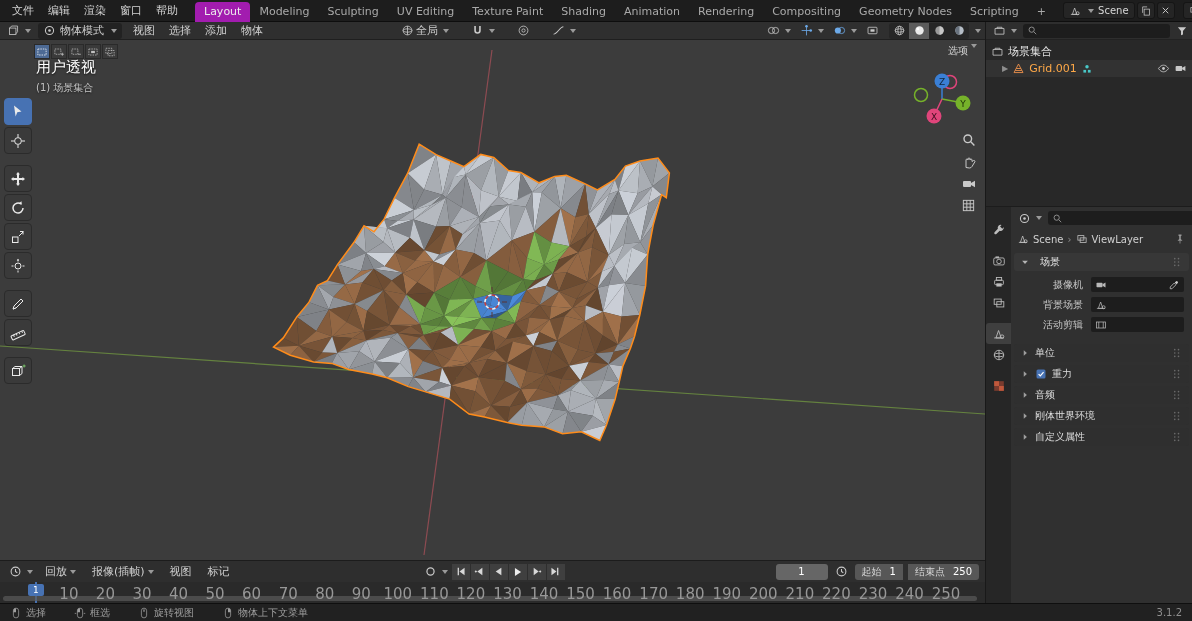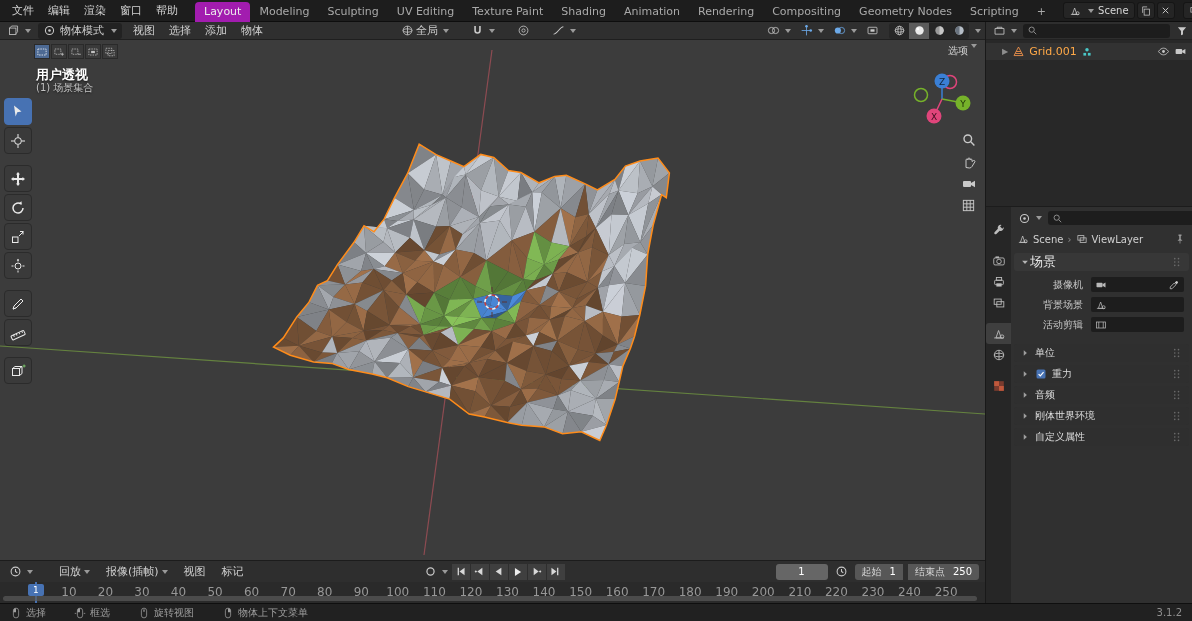--- a/index.html
+++ b/index.html
@@ -26,21 +26,21 @@
   .mode-field{display:flex;align-items:center;gap:4px;background:#222;border-radius:3px;height:16px;padding:8px 5px;margin:0 4px}
   .vh-center{position:absolute;left:398px;display:flex;align-items:center;gap:16px}
   .vh-right{margin-left:auto;display:flex;align-items:center;gap:3px}
   .shading-group{display:flex;align-items:center;background:#262626;border-radius:3px;height:16px;overflow:hidden;margin-left:4px}
   .sh-cell{width:20px;height:16px;display:flex;align-items:center;justify-content:center}
   .sh-cell.active{background:#5b5b5b}
 
   
   .viewport{position:absolute;left:0;top:40px;width:985px;height:520px;background:#3c3c3c;overflow:hidden}
   #terrain{position:absolute;left:0;top:0}
-  .vp-label{position:absolute;left:36px;top:26px;font-weight:bold;color:#fff;font-size:13px;text-shadow:0 1px 2px rgba(0,0,0,.7)}
+  .vp-label{position:absolute;left:36px;top:18px;font-weight:normal;color:#fff;font-size:15px;text-shadow:0 1px 2px rgba(0,0,0,.7)}
   .vp-sub{position:absolute;left:36px;top:41px;color:#c4c4c4;font-size:10px;text-shadow:0 1px 2px rgba(0,0,0,.6)}
   .ts-row{position:absolute;left:34px;top:4px;display:flex;gap:1px}
   .ts-btn{width:16px;height:15px;background:#3a3a3a;border:1px solid #2a2a2a;display:flex;align-items:center;justify-content:center;color:#c3c3c3}
   .ts-btn.active{background:#4d6a94;color:#fff}
   .opts-btn{position:absolute;right:8px;top:4px;display:flex;align-items:flex-start;color:#d6d6d6;font-size:10px}
   .nav-gizmo{position:absolute;right:4px;top:18px}
   .side-icons{position:absolute;right:8px;top:92px;display:flex;flex-direction:column;gap:6px;color:#c6c6c6}
 
   
   .tools{position:absolute;left:4px;top:58px;display:flex;flex-direction:column;gap:2px;z-index:3}
@@ -59,44 +59,44 @@
   .ol-sp{flex:1}
   .props{flex:1;display:flex;min-height:0}
   .ptab-strip{width:25px;background:#262626;display:flex;flex-direction:column;align-items:center;padding-top:12px}
   .ptab{width:25px;height:21px;display:flex;align-items:center;justify-content:center;border-radius:3px 0 0 3px}
   .ptab.active{background:#3f3f3f}
   .pgap{height:10px}
   .pcontent{flex:1;display:flex;flex-direction:column;min-width:0}
   .p-search-row{height:22px;display:flex;align-items:center;gap:3px;padding:3px 4px}
   .p-crumbs{height:20px;display:flex;align-items:center;gap:4px;padding:0 6px;color:#d0d0d0;font-size:10px}
   .crumb-sep{color:#8a8a8a}
-  .p-section-hdr{height:18px;background:#373737;border-radius:3px;margin:4px 3px 0;display:flex;align-items:center;gap:0;padding:0 6px;color:#e4e4e4;font-size:13px}
+  .p-section-hdr{height:18px;background:#373737;border-radius:3px;margin:4px 3px 0;display:flex;align-items:center;gap:10px;padding:0 6px;color:#e4e4e4;font-size:10px}
   .dots{margin-left:auto}
   .pfields{padding:5px 8px 7px;display:flex;flex-direction:column;gap:3px}
   .frow{display:flex;align-items:center;height:17px}
   .flabel{width:64px;text-align:right;margin-right:8px;color:#c6c6c6;font-size:10px;white-space:nowrap}
   .fval{flex:1;height:15px;background:#1d1d1d;border-radius:2px;display:flex;align-items:center;padding:0 4px;gap:3px}
   .fval-sp{flex:1}
   .pcollapsed{display:flex;flex-direction:column;gap:3px;margin:4px 3px 0}
   .csec{height:18px;background:#2f2f2f;border-radius:3px;display:flex;align-items:center;gap:5px;padding:0 6px;color:#dedede;font-size:10px}
 
   
   .timeline{position:absolute;left:0;top:560px;width:985px;height:43px}
-  .tl-header{height:22px;background:#2e2e2e;border-top:1px solid #1c1c1c;display:flex;align-items:center;gap:16px;padding:0 6px;position:relative}
+  .tl-header{height:22px;background:#2e2e2e;border-top:1px solid #1c1c1c;display:flex;align-items:center;gap:2px;padding:0 6px;position:relative}
   .transport{position:absolute;left:50%;transform:translateX(-50%);display:flex;align-items:center;gap:1px}
   .tp-btn{width:18px;height:16px;display:flex;align-items:center;justify-content:center;background:#3f3f3f;color:#d8d8d8}
   .tp-btn:first-child{border-radius:3px 0 0 3px}
   .tl-right{margin-left:auto;display:flex;align-items:center;gap:4px}
   .frame-field{width:52px;height:16px;background:#666;border-radius:3px;color:#fff;font-size:10px;display:flex;align-items:center;justify-content:center}
   .rng{height:16px;background:#575757;display:flex;align-items:center;gap:8px;padding:0 7px;font-size:10px;color:#d8d8d8}
   .rng b{font-weight:normal;color:#fff}
   .rng-l{border-radius:3px 0 0 3px;margin-right:1px}
   .rng-r{border-radius:0 3px 3px 0}
   .tl-ruler{height:21px;background:#2a2a2a;position:relative;overflow:hidden}
-  .rnum{position:absolute;top:3px;transform:translateX(-50%);color:#979797;font-size:12px}
+  .rnum{position:absolute;top:3px;transform:translateX(-50%);color:#979797;font-size:15px}
   .ph-line{position:absolute;left:35px;top:0;bottom:0;width:2px;background:#4772b3}
   .ph-badge{position:absolute;left:28px;top:2px;background:#4772b3;border-radius:2px;color:#fff;font-size:9px;padding:1px 5px;z-index:2}
   .tl-scroll{position:absolute;left:3px;right:8px;bottom:2px;height:5px;background:#5a5a5a;border-radius:3px;opacity:.7}
 
   
   .statusbar{position:absolute;left:0;top:603px;width:1192px;height:18px;background:#212121;border-top:1px solid #0f0f0f;display:flex;align-items:center;gap:28px;padding:0 10px;color:#9f9f9f;font-size:10px}
   .hint{display:flex;align-items:center;gap:4px}
   .sb-version{margin-left:auto;color:#8f8f8f}
 </style>
 </head>
@@ -928,20 +928,29 @@
       </span>
       <span class="hbtn">
           <span id="i-funnel">
             <svg class="ic" style="color:#c9c9c9" width="12" height="12" viewBox="0 0 16 16" fill="#c9c9c9">
               <path d="M2.5 3h11L9.3 8v4.5l-2.6 1.2V8z"></path>
             </svg>
           </span>
         </span>
     </div>
     <div class="outliner">
+      <div class="ol-row">
+        <span id="i-colbox">
+            <svg class="ic" style="color:#c9c9c9" width="13" height="13" viewBox="0 0 16 16" fill="#c9c9c9">
+              <path d="M2.5 5.5h11v7h-11z" fill="none" stroke="currentColor"></path>
+              <path d="M5 5.5V4h6v1.5" fill="none" stroke="currentColor"></path>
+            </svg>
+          </span>
+        <span>场景集合</span>
+      </div>
       <div class="ol-row sel" style="padding-left:16px">
         <span style="color:#8e8e8e;font-size:8px">▶</span>
         <span id="i-mesh">
             <svg class="ic" style="color:#c9c9c9" width="13" height="13" viewBox="0 0 16 16" fill="#c9c9c9">
               <path d="M2.5 13L8 2.5 13.5 13z" fill="none" stroke="#ff9a4d"></path>
               <path d="M5.2 8h5.6M4 10.5h8" stroke="#ff9a4d"></path>
             </svg>
           </span>
         <span style="color:#ffa948">Grid.001</span>
         <span id="i-geonodes">

